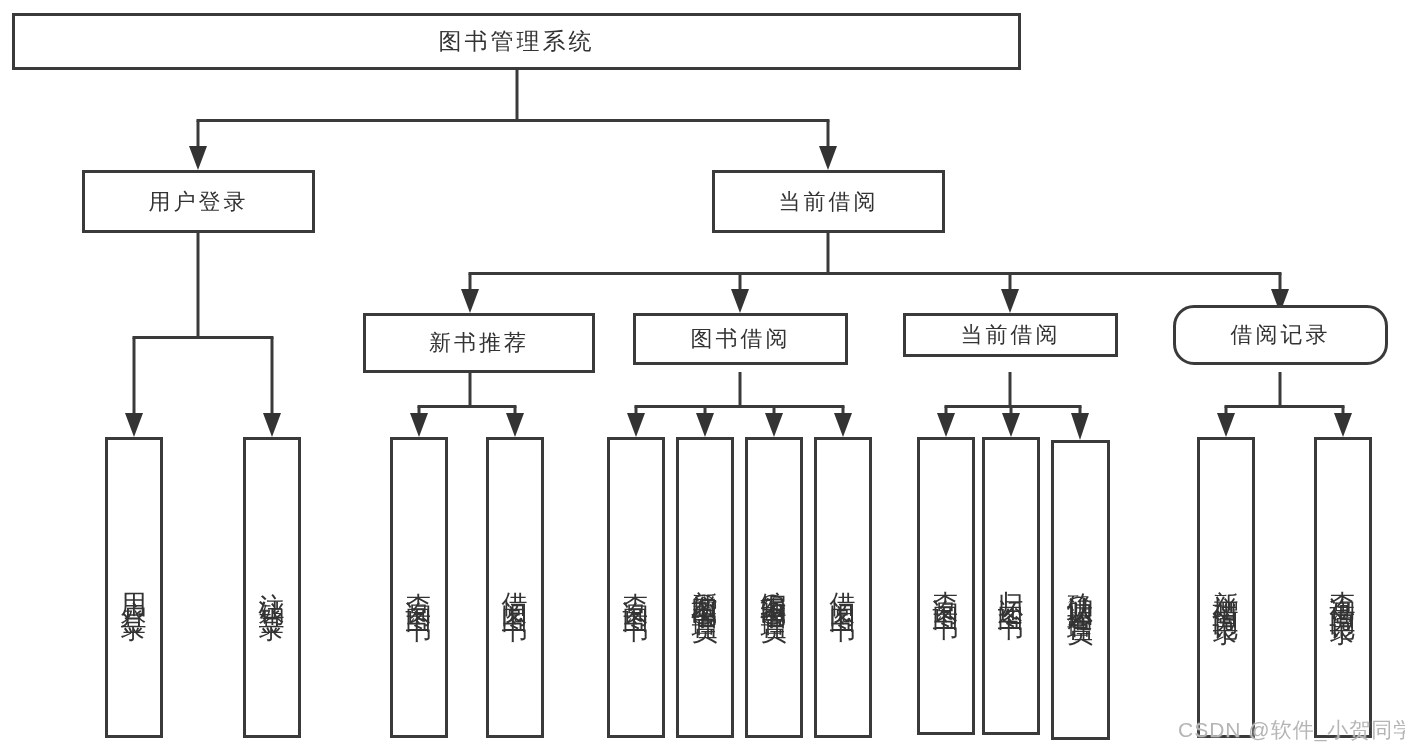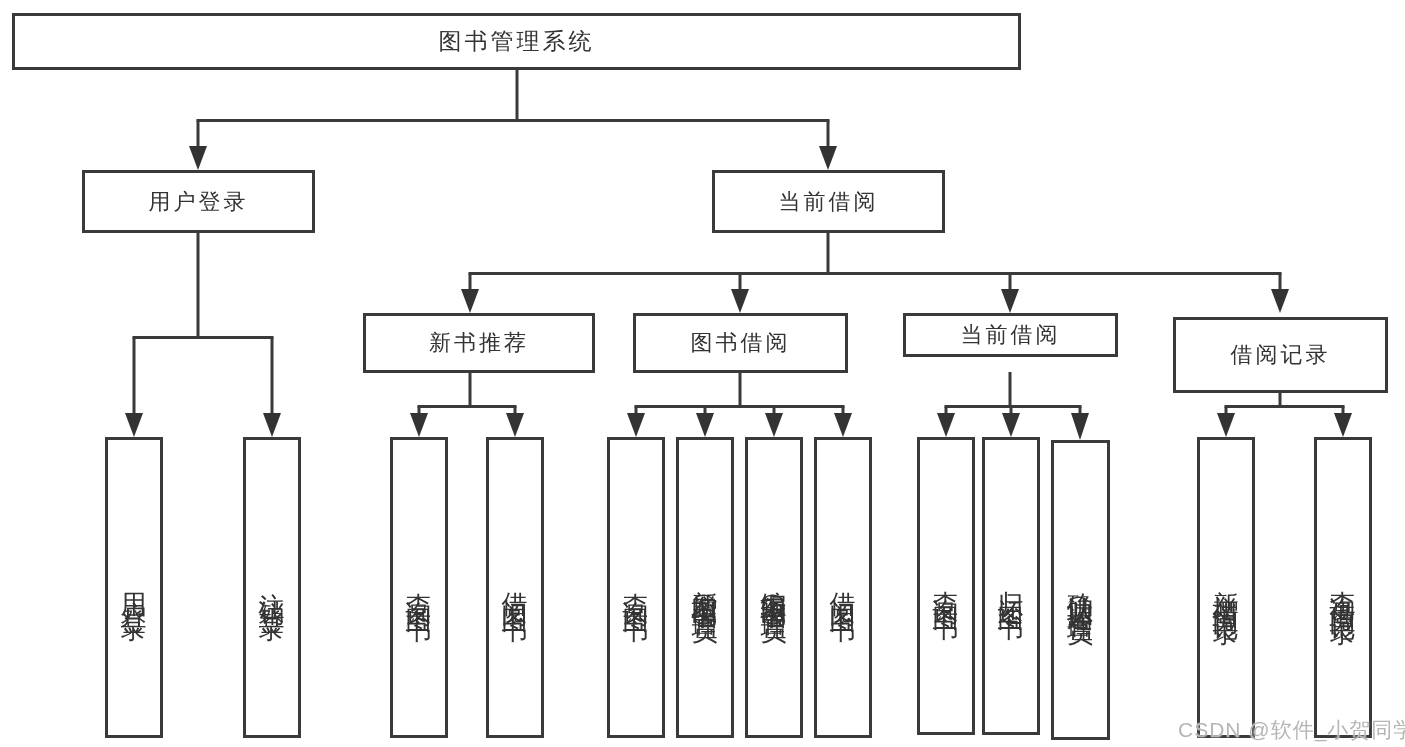--- a/index.html
+++ b/index.html
@@ -114,27 +114,27 @@
   <div class="node hnode" style="left:82px; top:170px; width:233px; height:63px;">
     <span>用户登录</span>
   </div>
   <div class="node hnode" style="left:712px; top:170px; width:233px; height:63px;">
     <span>当前借阅</span>
   </div>
 
   <div class="node hnode" style="left:363px; top:313px; width:232px; height:60px;">
     <span>新书推荐</span>
   </div>
-  <div class="node hnode" style="left:633px; top:313px; width:215px; height:60px;">
+  <div class="node hnode" style="left:633px; top:313px; width:215px; height:52px;">
     <span>图书借阅</span>
   </div>
   <div class="node hnode" style="left:903px; top:313px; width:215px; height:44px;">
     <span>当前借阅</span>
   </div>
-  <div class="node hnode" style="left:1173px; top:317px; width:215px; height:76px;">
+  <div class="node hnode" style="left:1173px; top:305px; width:215px; height:60px;border-radius:21px;">
     <span>借阅记录</span>
   </div>
 
   <div class="node vnode" style="left:105px; top:437px; width:58px; height:301px;">
     <span class="ls4">用户登录</span>
   </div>
   <div class="node vnode" style="left:243px; top:437px; width:58px; height:301px;">
     <span class="ls4">注销登录</span>
   </div>
 

